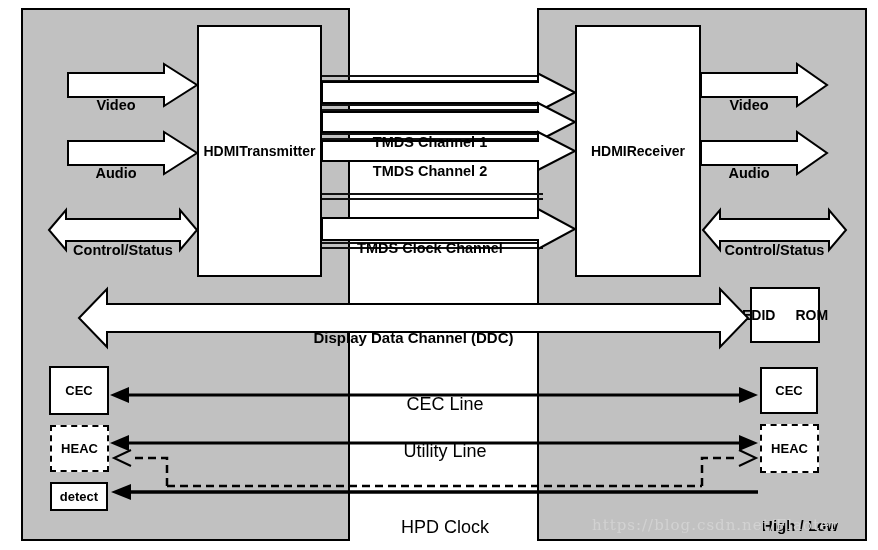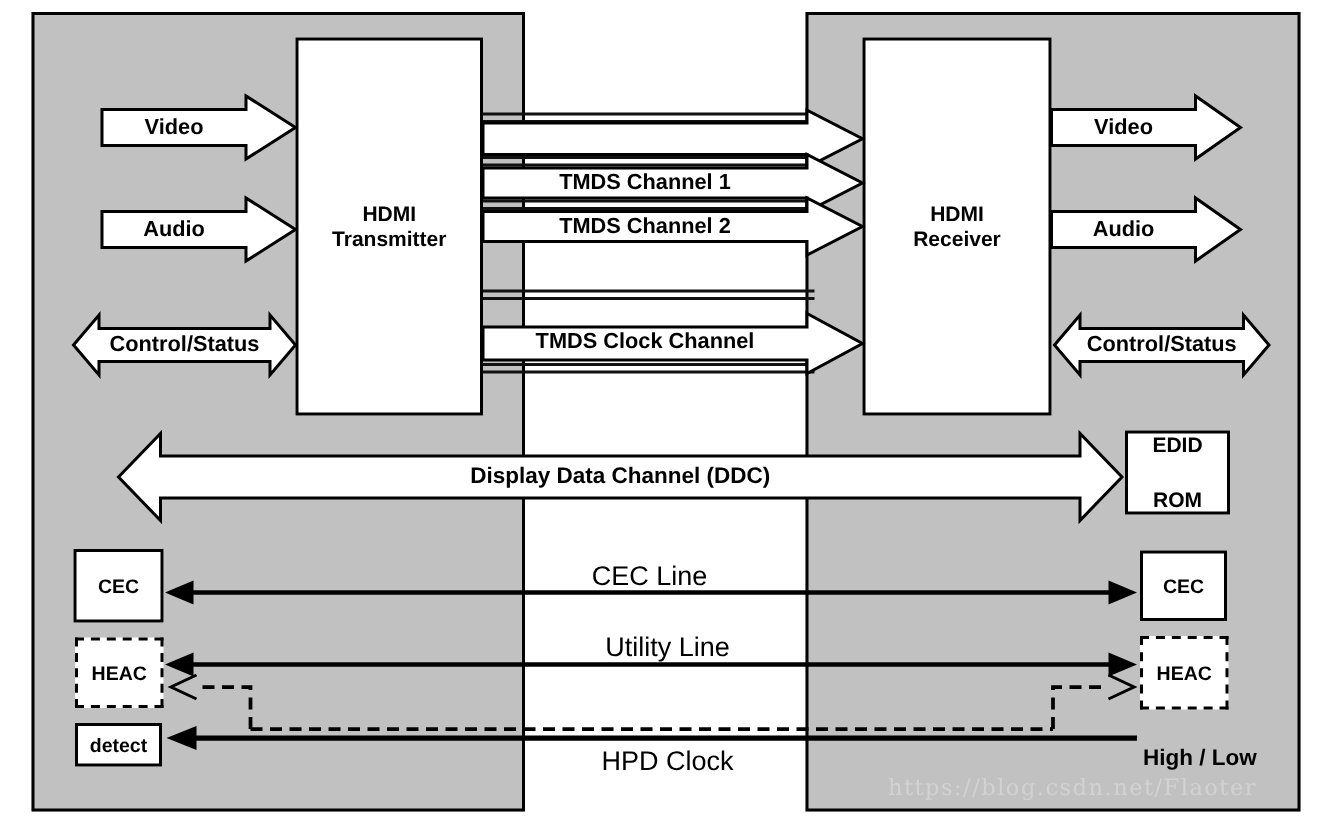--- a/index.html
+++ b/index.html
@@ -3,26 +3,26 @@
 <meta charset="utf-8">
 <style>
   html,body{margin:0;padding:0;background:#ffffff;}
   #canvas{
     position:relative;width:878px;height:550px;background:#ffffff;overflow:hidden;
     font-family:"Liberation Sans","DejaVu Sans",sans-serif;color:#000;
   }
   .panel{position:absolute;background:#c1c1c1;border:2px solid #000;box-sizing:border-box;z-index:1;}
   .strip{position:absolute;background:transparent;border-top:2px solid #111;border-bottom:2px solid #111;box-sizing:border-box;z-index:2;height:7px;left:321px;width:222px;}
   .box{position:absolute;background:#fff;border:2px solid #000;box-sizing:border-box;z-index:3;
-       display:flex;flex-direction:column;align-items:center;justify-content:center;text-align:center;}
+       display:flex;flex-direction:row;align-items:center;justify-content:center;text-align:center;}
   .box.dashed{border-style:dashed;}
   .box .bl{font-weight:bold;font-size:14px;line-height:17px;}
   .box .bl-sm{font-weight:bold;font-size:13px;line-height:15px;}
   svg.layer{position:absolute;left:0;top:0;z-index:4;}
-  .lbl{position:absolute;z-index:5;text-align:center;white-space:nowrap;}
+  .lbl{position:absolute;z-index:5;text-align:center;white-space:nowrap;margin-top:20px;}
   .lbl-arrow{font-weight:bold;font-size:14.5px;}
   .lbl-line{font-weight:normal;font-size:18px;}
   .lbl-bold{font-weight:bold;font-size:15px;}
   .watermark{position:absolute;z-index:5;font-family:"DejaVu Serif","Liberation Serif",serif;
              font-size:15px;letter-spacing:1px;color:#d2d2d2;white-space:nowrap;}
 </style>
 </head>
 <body>
 
 <div id="canvas">
@@ -102,20 +102,20 @@
   <div class="lbl lbl-arrow" style="left:68px;top:77px;width:96px;">Video</div>
   <div class="lbl lbl-arrow" style="left:68px;top:145px;width:96px;">Audio</div>
   <div class="lbl lbl-arrow" style="left:49px;top:222px;width:148px;">Control/Status</div>
   <div class="lbl lbl-arrow" style="left:701px;top:77px;width:96px;">Video</div>
   <div class="lbl lbl-arrow" style="left:701px;top:145px;width:96px;">Audio</div>
   <div class="lbl lbl-arrow" style="left:703px;top:222px;width:143px;">Control/Status</div>
   <div class="lbl lbl-arrow" style="left:322px;top:114px;width:216px;">TMDS Channel 1</div>
   <div class="lbl lbl-arrow" style="left:322px;top:143px;width:216px;">TMDS Channel 2</div>
   <div class="lbl lbl-arrow" style="left:322px;top:220px;width:216px;">TMDS Clock Channel</div>
   <div class="lbl" style="left:107px;top:309px;width:613px;font-weight:bold;font-size:15px;">Display Data Channel (DDC)</div>
-  <div class="lbl lbl-line" style="left:333px;top:374px;width:200px;">CEC Line</div>
+  <div class="lbl lbl-line" style="left:345px;top:374px;width:200px;">CEC Line</div>
   <div class="lbl lbl-line" style="left:345px;top:421px;width:200px;">Utility Line</div>
   <div class="lbl lbl-line" style="left:345px;top:497px;width:200px;">HPD Clock</div>
   <div class="lbl lbl-bold" style="left:748px;top:497px;width:104px;">High / Low</div>
 
   <div class="watermark" style="left:592px;top:516px;">https://blog.csdn.net/Flaoter</div>
 
 </div>
 
 </body></html>

